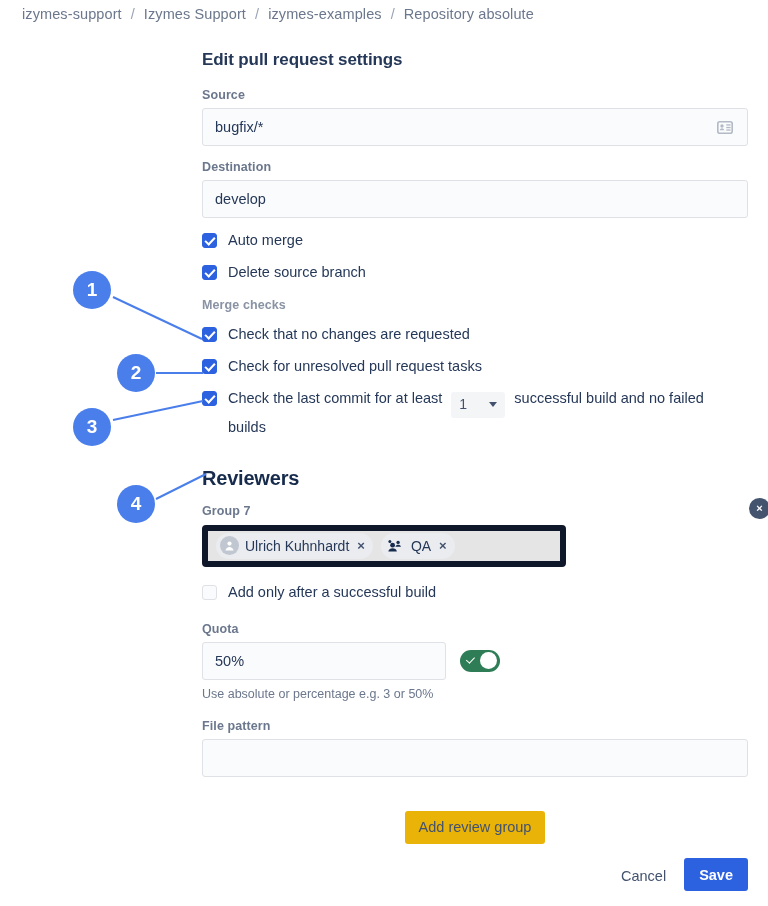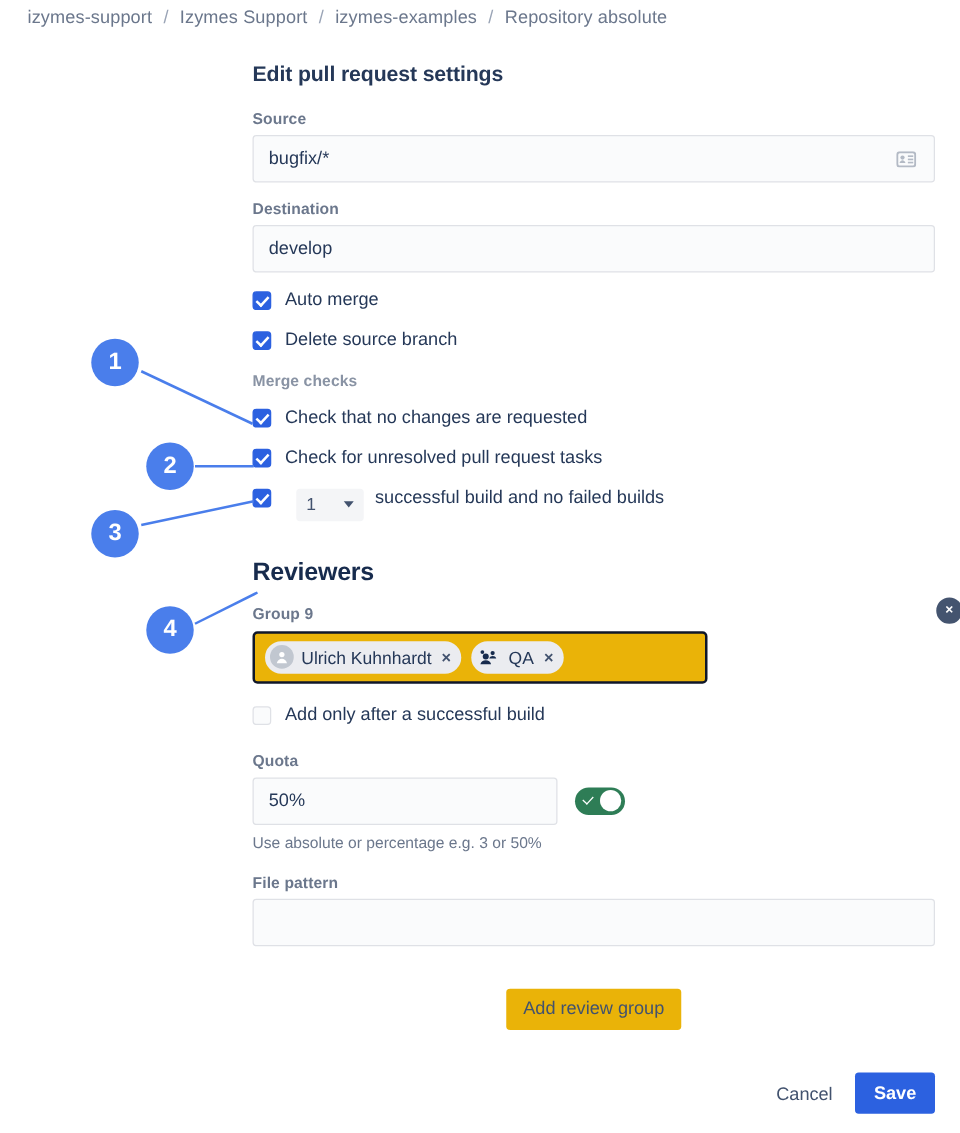--- a/index.html
+++ b/index.html
@@ -161,22 +161,22 @@
     background: #44546f;
     display: flex; align-items: center; justify-content: center;
     color: #fff;
     font-size: 11px;
     line-height: 1;
     font-weight: bold;
   }
   .tag-box {
     width: 364px;
     min-height: 42px;
-    background: #eab308;
-    border: 2px solid #0f172a;
+    background: #e5e5e5;
+    border: 6px solid #0f172a;
     border-radius: 4px;
     display: flex; align-items: center;
     padding: 0 8px;
     gap: 8px;
   }
   .tag {
     display: inline-flex; align-items: center;
     height: 26px;
     background: #ebecf0;
     border-radius: 13px;
@@ -374,31 +374,31 @@
     </div>
 
     <div class="cb-row">
       <span class="cb-box checked"></span>
       <span class="cb-label">Check for unresolved pull request tasks</span>
     </div>
 
     <div class="cb-row">
       <span class="cb-box checked"></span>
       <span class="cb-label">
-        <span class="inline-select">
+        <span>Check the last commit for at least</span><span class="inline-select">
             <span>1</span>
             <span class="chev"></span>
           </span><span>successful build and no failed builds</span>
       </span>
     </div>
 
     <h2 class="reviewers-head">Reviewers</h2>
 
     <div class="group-row">
-      <div class="group-label">Group 9</div>
+      <div class="group-label">Group 7</div>
       <div class="remove-group">×</div>
 
       <div class="tag-box">
         <span class="tag">
           <span class="avatar">
             <svg width="13" height="13" viewBox="0 0 13 13">
               <circle cx="6.5" cy="4.6" r="2.1" fill="#ffffff"></circle>
               <path d="M2.4 11.6c.6-2.4 2.2-3.6 4.1-3.6s3.5 1.2 4.1 3.6z" fill="#ffffff"></path>
             </svg>
           </span>

